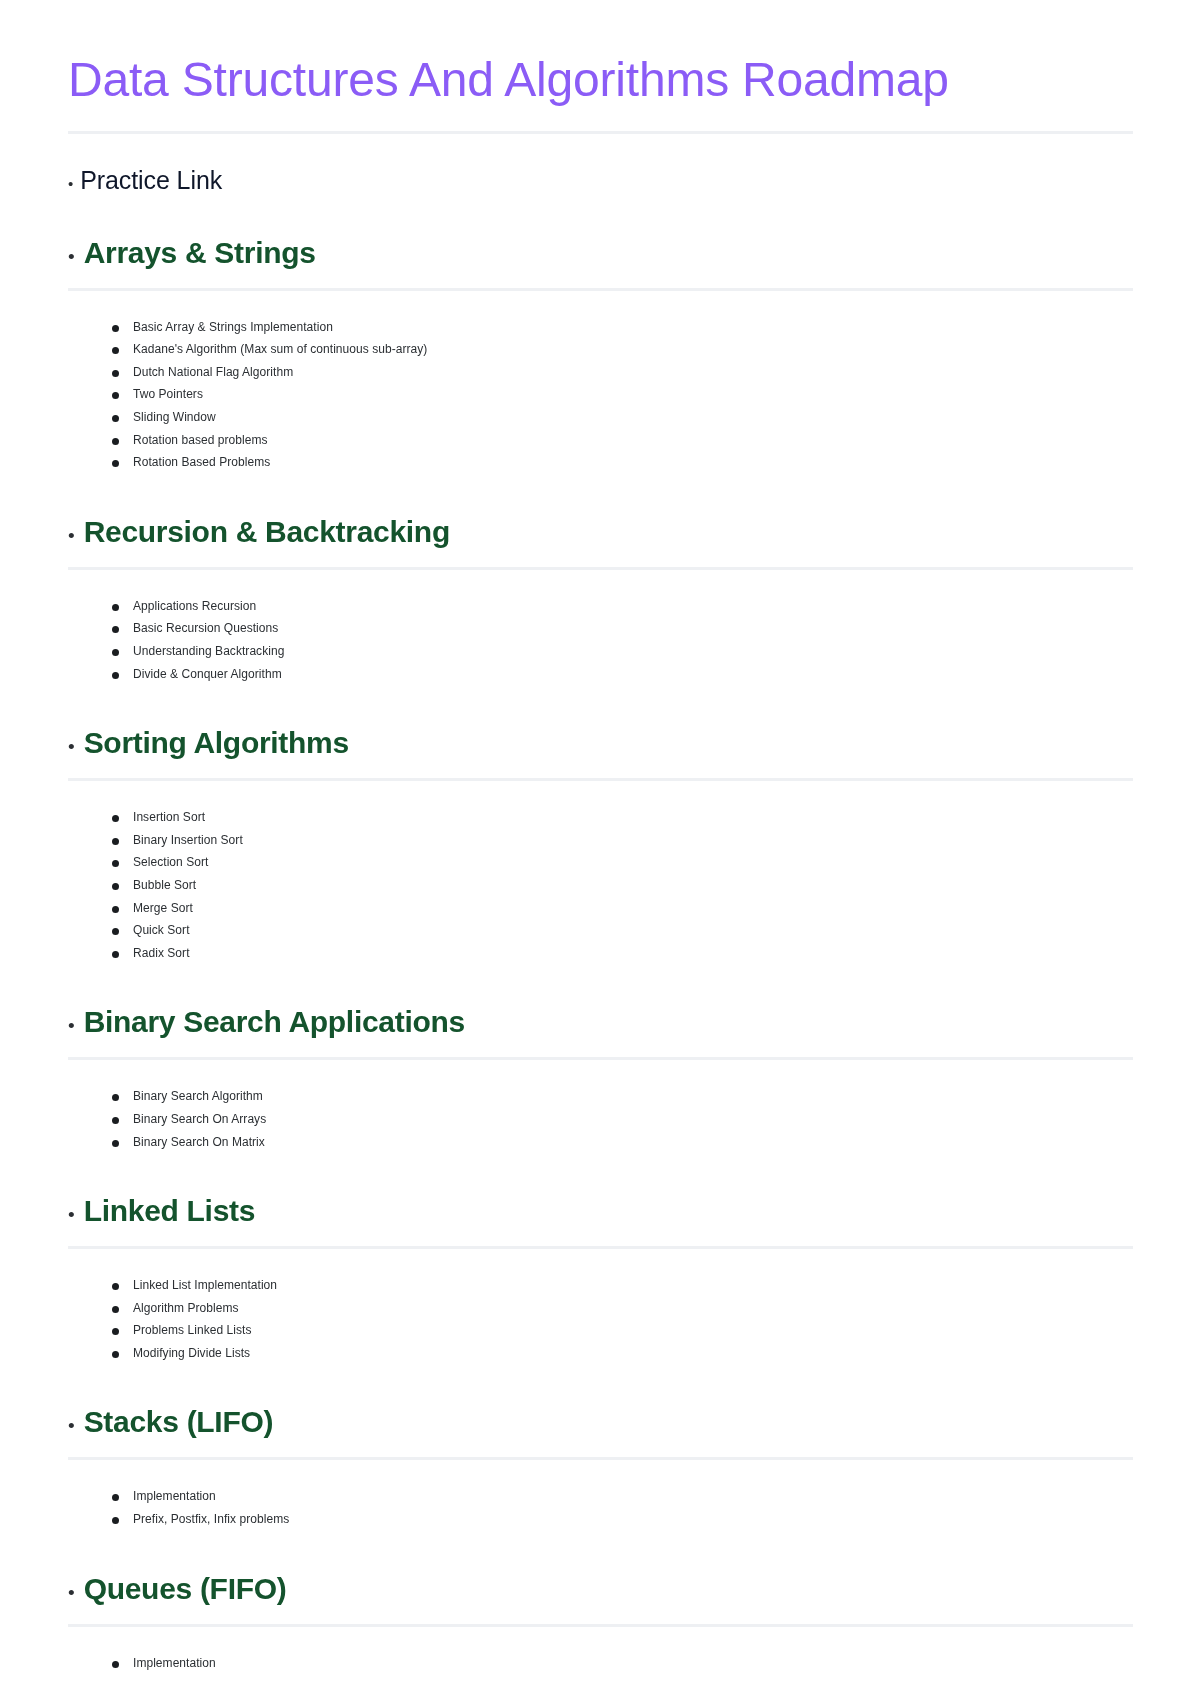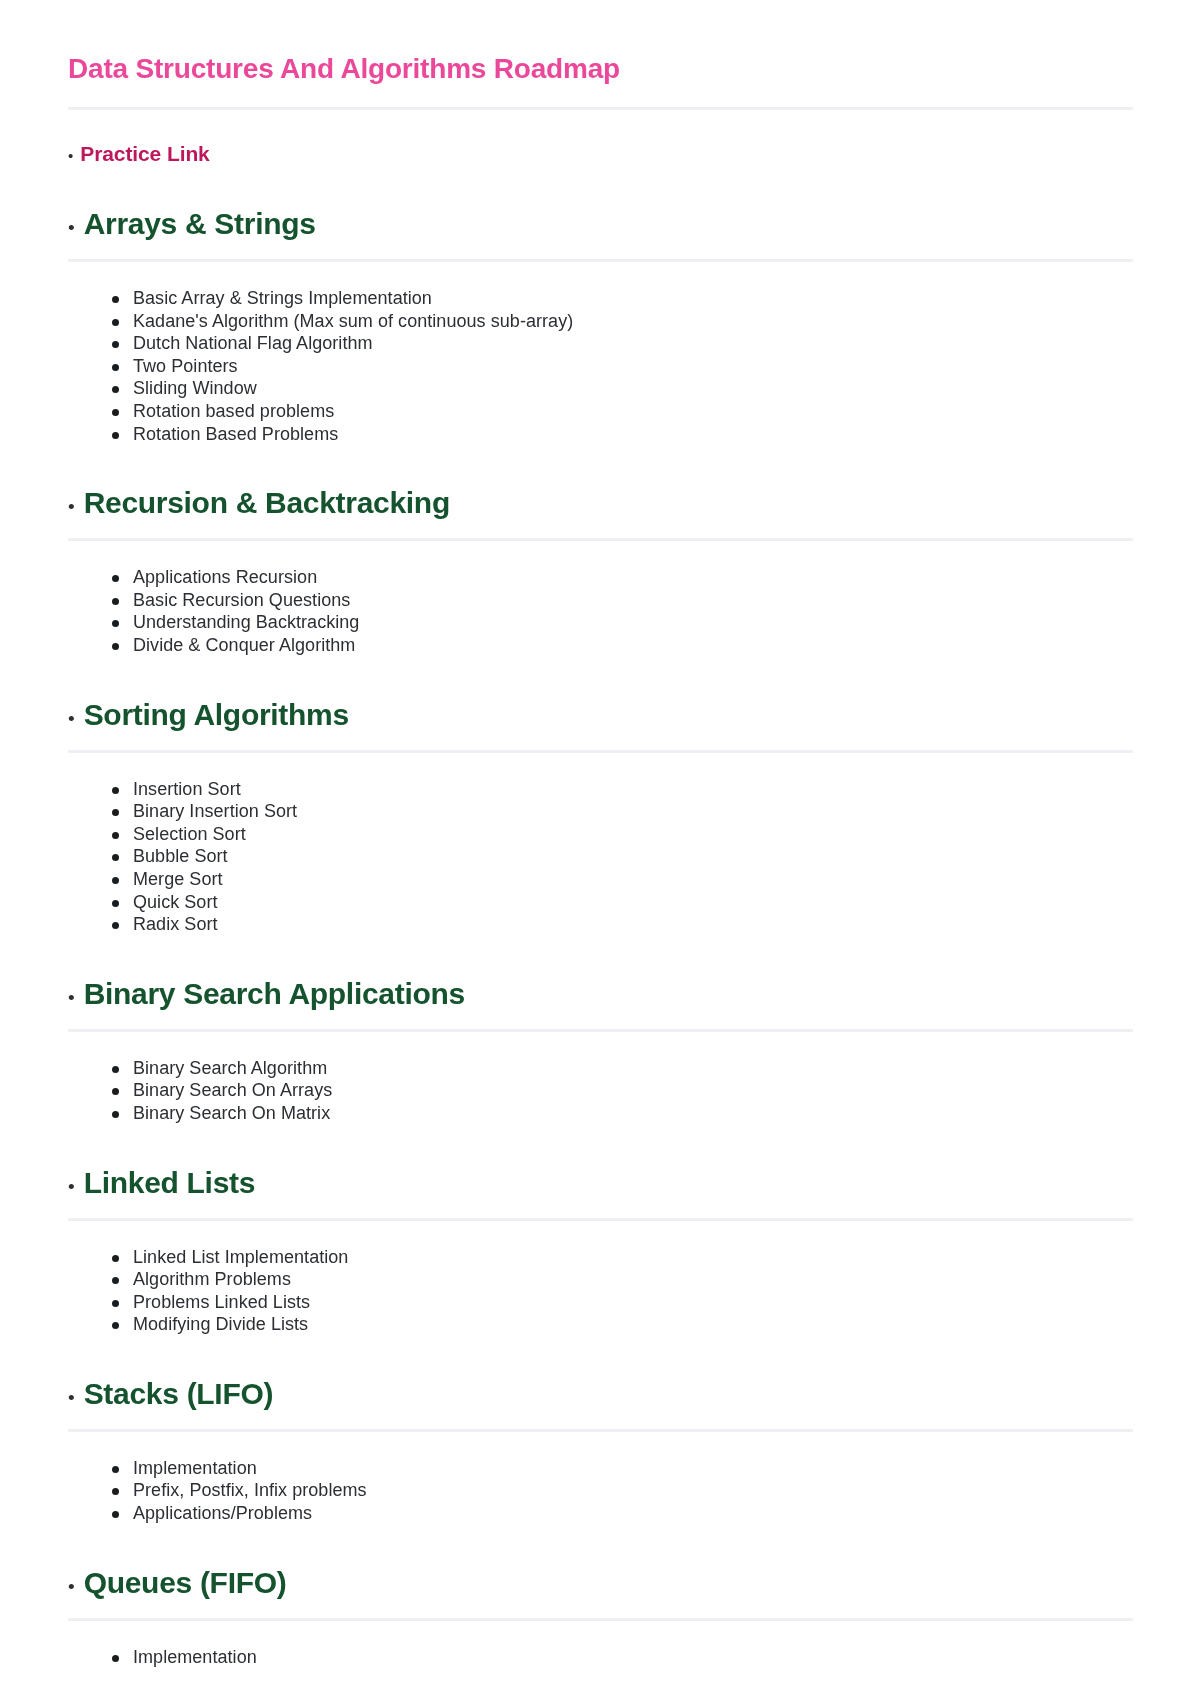--- a/index.html
+++ b/index.html
@@ -18,25 +18,25 @@
   .page {
     width: 1200px;
     min-height: 1698px;
     box-sizing: border-box;
     padding: 44px 68px 40px 68px;
     background: #ffffff;
   }
 
   
   .doc-title {
-    font-size: 28px;
+    font-size: 48px;
     line-height: 1.18;
-    font-weight: 700;
+    font-weight: 400;
     letter-spacing: -0.2px;
-    color: #ec4899;
+    color: #8b5cf6;
     margin: 8px 0 0 0;
     padding: 0;
   }
   .title-rule {
     height: 3px;
     background: #eef0f3;
     margin: 22px 0 0 0;
     border: 0;
     width: 1065px;
   }
@@ -48,23 +48,23 @@
     align-items: baseline;
     gap: 7px;
   }
   .tiny-bullet {
     font-size: 15px;
     line-height: 1;
     color: #2b2f33;
     flex: 0 0 auto;
   }
   .practice-link {
-    font-size: 21px;
-    font-weight: 700;
-    color: #be185d;
+    font-size: 25px;
+    font-weight: 400;
+    color: #0f172a;
     text-decoration: none;
     letter-spacing: -0.1px;
   }
 
   
   .section {
     margin: 0;
   }
   .section-head {
     display: flex;
@@ -94,21 +94,21 @@
   }
 
   
   ul.items {
     list-style: none;
     margin: 26px 0 0 0;
     padding: 0 0 0 40px;
   }
   ul.items li {
     position: relative;
-    font-size: 18px;
+    font-size: 12px;
     line-height: 21.6px;
     color: #2b2f33;
     padding: 0 0 0 25px;
     margin: 0 0 1px 0;
     letter-spacing: 0.05px;
   }
   ul.items li::before {
     content: "";
     position: absolute;
     left: 4px;
@@ -208,21 +208,20 @@
       </div>
       <div class="section">
         <div class="section-head">
           <span class="head-bullet">•</span>
           <span class="section-title">Stacks (LIFO)</span>
         </div>
         <div class="section-rule"></div>
         <ul class="items">
           <li>Implementation</li>
           <li>Prefix, Postfix, Infix problems</li>
-          <li>Applications/Problems</li>
         </ul>
       </div>
       <div class="section">
         <div class="section-head">
           <span class="head-bullet">•</span>
           <span class="section-title">Queues (FIFO)</span>
         </div>
         <div class="section-rule"></div>
         <ul class="items">
           <li>Implementation</li>

